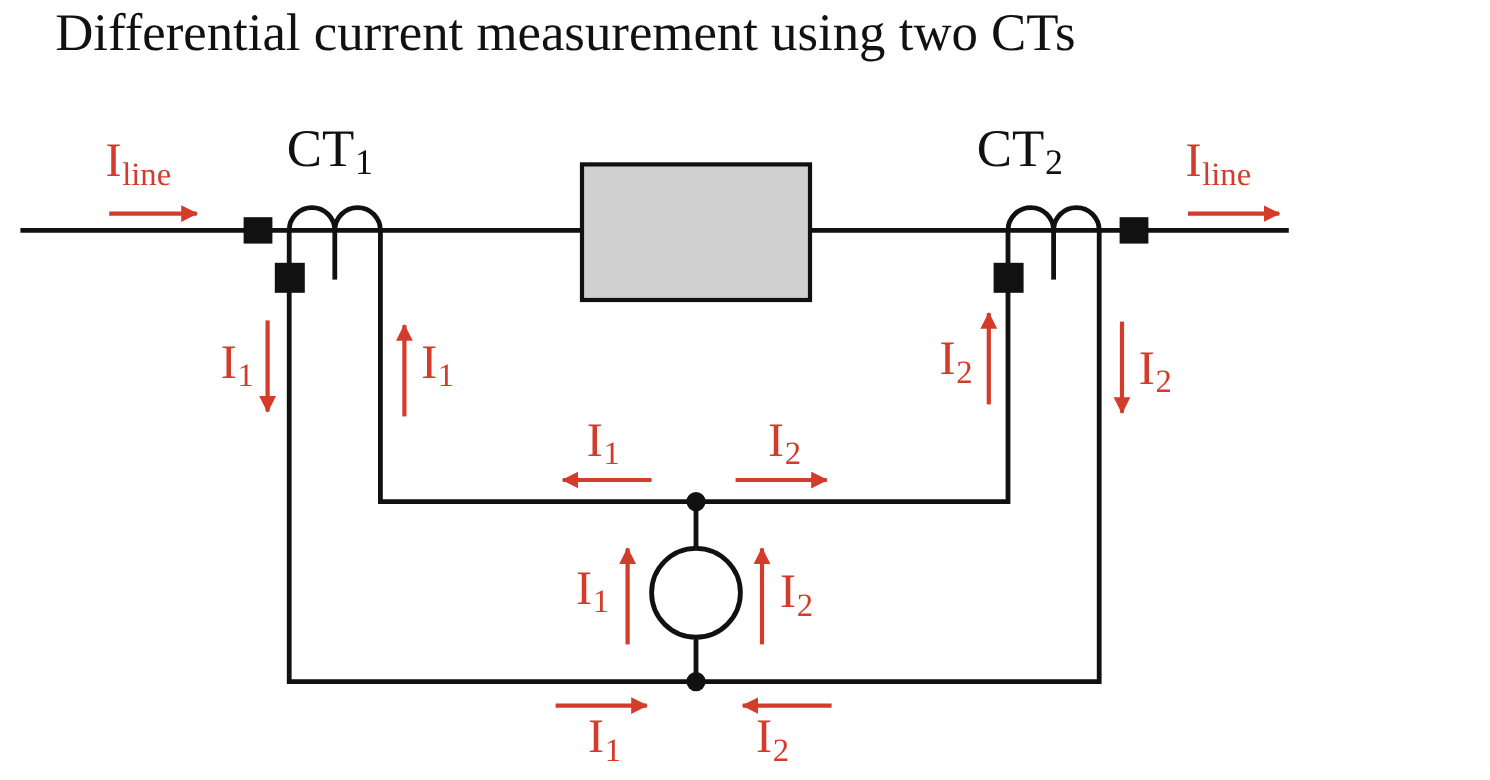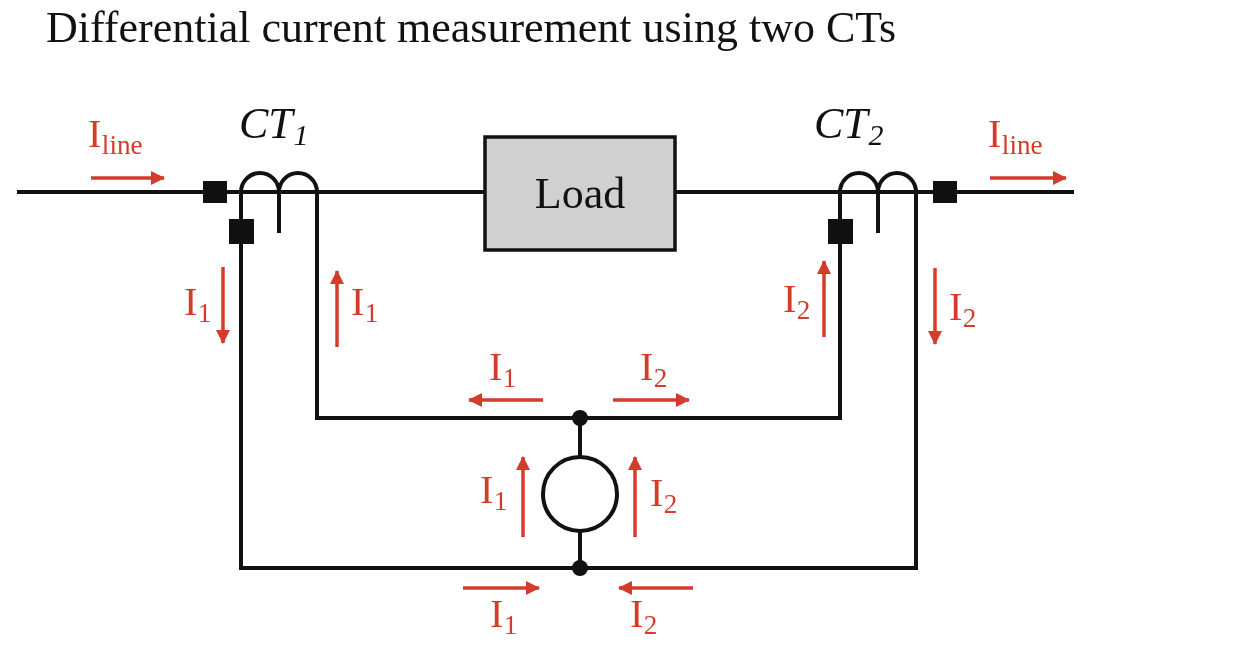--- a/index.html
+++ b/index.html
@@ -22,21 +22,21 @@
   .ra{stroke:var(--red);stroke-width:3.5;fill:none;marker-end:url(#ah);}
   .ahp{fill:var(--red);}
   .lbl{
     position:absolute;color:var(--red);font-size:40px;line-height:1;
     white-space:nowrap;letter-spacing:0;
   }
   .lbl sub{
     font-size:0.68em;line-height:1;vertical-align:baseline;
     position:relative;top:0.24em;left:0.02em;
   }
-  .black{color:var(--black);font-style:italic;}
+  .black{color:var(--black);}
   .big{font-size:44px;}
   .title{
     position:absolute;left:46px;top:2px;color:var(--black);
     font-size:44px;line-height:1.2;white-space:nowrap;
   }
   .load-label{
     position:absolute;left:485px;top:137px;width:190px;height:113px;
     display:flex;align-items:center;justify-content:center;
     color:var(--black);font-size:44px;
   }
@@ -87,21 +87,20 @@
     <line class="ra" x1="543" y1="400" x2="469" y2="400"></line>
     <line class="ra" x1="613" y1="400" x2="689" y2="400"></line>
     <line class="ra" x1="523" y1="537" x2="523" y2="457"></line>
     <line class="ra" x1="635" y1="537" x2="635" y2="457"></line>
     <line class="ra" x1="463" y1="588" x2="539" y2="588"></line>
     <line class="ra" x1="693" y1="588" x2="619" y2="588"></line>
   </svg>
 
   <div class="lbl black big" style="left:239px;top:102px"><span>CT</span><sub>1</sub></div>
   <div class="lbl black big" style="left:814px;top:102px"><span>CT</span><sub>2</sub></div>
-  <div class="load-label">Load</div>
 
   <div class="lbl" style="left:88px;top:114px"><span>I</span><sub>line</sub></div>
   <div class="lbl" style="left:988px;top:114px"><span>I</span><sub>line</sub></div>
 
   <div class="lbl" style="left:184px;top:282px"><span>I</span><sub>1</sub></div>
   <div class="lbl" style="left:351px;top:282px"><span>I</span><sub>1</sub></div>
   <div class="lbl" style="left:783px;top:279px"><span>I</span><sub>2</sub></div>
   <div class="lbl" style="left:949px;top:287px"><span>I</span><sub>2</sub></div>
 
   <div class="lbl" style="left:489px;top:347px"><span>I</span><sub>1</sub></div>

